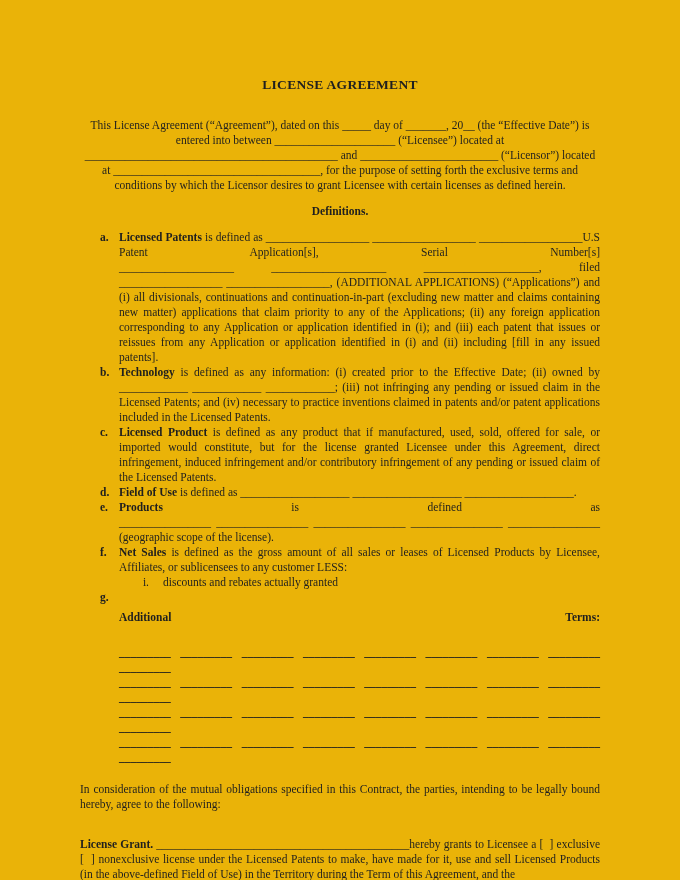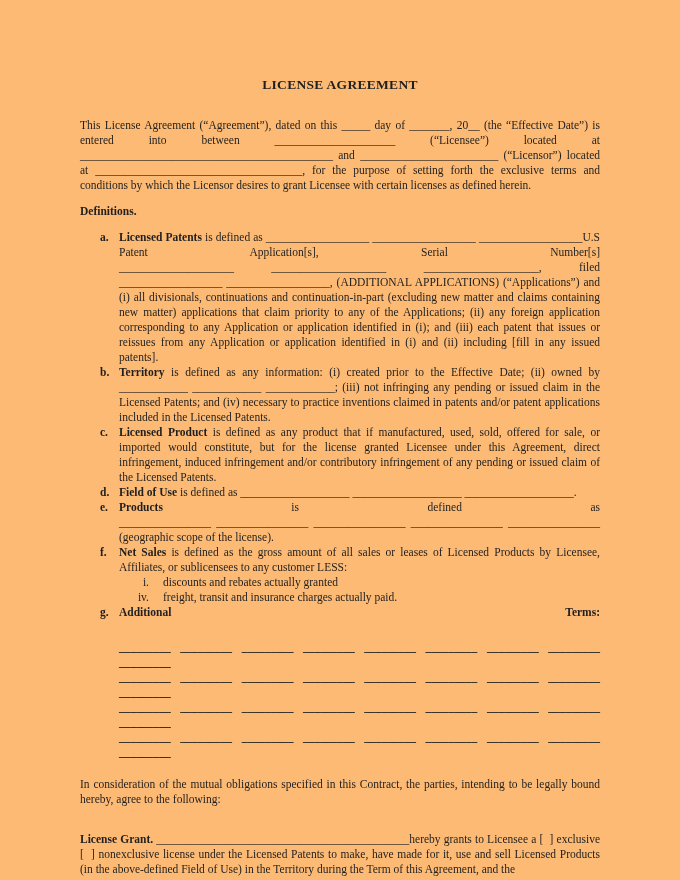--- a/index.html
+++ b/index.html
@@ -1,50 +1,51 @@
 <!DOCTYPE html>
 <html><head>
 <meta charset="utf-8">
 <style>
   html,body{margin:0;padding:0;background:#ffffff;}
   .page{
     position:relative;
     width:680px;height:880px;
     box-sizing:border-box;
-    background:#fdba74;
+    background:#eab308;
     color:#1f1f1f;
     font-family:"Liberation Serif","DejaVu Serif",serif;
     font-size:11.5px;
     line-height:15px;
     padding:77px 80px 8px 80px;
     overflow:hidden;
   }
   .doc-title{
     text-align:center;
     font-weight:bold;
     font-size:13.5px;
     letter-spacing:0.3px;
     margin:0 0 26px 0;
   }
   p{margin:0;}
   .jt{text-align:justify;}
-  .mb{margin-bottom:11px;}
+  .mb{margin-bottom:11px;text-align:center;}
   .bold{font-weight:bold;}
   .list{margin-left:20px;}
   .li{display:flex;}
   .li .marker{width:19px;flex-shrink:0;font-weight:bold;}
   .li .content{flex:1;min-width:0;text-align:justify;}
   .sublist{margin-top:0;}
   .subli{display:flex;}
   .subli .submarker{width:30px;flex-shrink:0;text-align:right;}
   .subli .subcontent{flex:1;min-width:0;margin-left:14px;text-align:justify;}
   .spread{
     font-weight:bold;
     text-align:justify;
     text-align-last:justify;
+    margin-top:20px;
   }
   .blanklines{margin-top:20px;font-weight:bold;}
   .blankline{
     text-align:justify;
     text-align-last:justify;
     white-space:normal;
   }
   .after-list{margin-top:17px;}
   .grant{margin-top:25px;}
 </style>
@@ -61,21 +62,21 @@
 
   <div class="list">
 
     <div class="li">
       <div class="marker">a.</div>
       <div class="content"><b>Licensed Patents</b><span> is defined as __________________&nbsp;__________________&nbsp;__________________U.S Patent Application[s], Serial Number[s] ____________________&nbsp;____________________&nbsp;____________________, filed __________________&nbsp;__________________,  (ADDITIONAL APPLICATIONS) (“Applications”) and (i) all divisionals, continuations and continuation-in-part (excluding new matter and claims containing new matter) applications that claim priority to any of the Applications; (ii) any foreign application corresponding to any Application or application identified in (i); and (iii) each patent that issues or reissues from any Application or application identified in (i) and (ii) including [fill in any issued patents].</span></div>
     </div>
 
     <div class="li">
       <div class="marker">b.</div>
-      <div class="content"><b>Territory</b><span> is defined as any information: (i) created prior to the Effective Date; (ii) owned by ____________&nbsp;____________&nbsp;____________; (iii) not infringing any pending or issued claim in the Licensed Patents; and (iv) necessary to practice inventions claimed in patents and/or patent applications included in the Licensed Patents.</span></div>
+      <div class="content"><b>Technology</b><span> is defined as any information: (i) created prior to the Effective Date; (ii) owned by ____________&nbsp;____________&nbsp;____________; (iii) not infringing any pending or issued claim in the Licensed Patents; and (iv) necessary to practice inventions claimed in patents and/or patent applications included in the Licensed Patents.</span></div>
     </div>
 
     <div class="li">
       <div class="marker">c.</div>
       <div class="content"><b>Licensed Product</b><span> is defined as any product that if manufactured, used, sold, offered for sale, or imported would constitute, but for the license granted Licensee under this Agreement, direct infringement, induced infringement and/or contributory infringement of any pending or issued claim of the Licensed Patents.</span></div>
     </div>
 
     <div class="li">
       <div class="marker">d.</div>
       <div class="content"><b>Field of Use</b><span> is defined as ___________________&nbsp;___________________&nbsp;___________________.</span></div>
@@ -86,24 +87,20 @@
       <div class="content"><b>Products</b><span> is defined as ________________&nbsp;________________&nbsp;________________&nbsp;________________&nbsp;________________ (geographic scope of the license).</span></div>
     </div>
 
     <div class="li">
       <div class="marker">f.</div>
       <div class="content"><b>Net Sales</b><span> is defined as the gross amount of all sales or leases of Licensed Products by Licensee, Affiliates, or sublicensees to any customer LESS:</span>
         <div class="sublist">
           <div class="subli">
             <div class="submarker">i.</div>
             <div class="subcontent">discounts and rebates actually granted</div>
-          </div>
-          <div class="subli">
-            <div class="submarker">iv.</div>
-            <div class="subcontent">freight, transit and insurance charges actually paid.</div>
           </div>
         </div>
       </div>
     </div>
 
     <div class="li">
       <div class="marker">g.</div>
       <div class="content">
         <div class="spread">Additional Terms:</div>
         <div class="blanklines">

